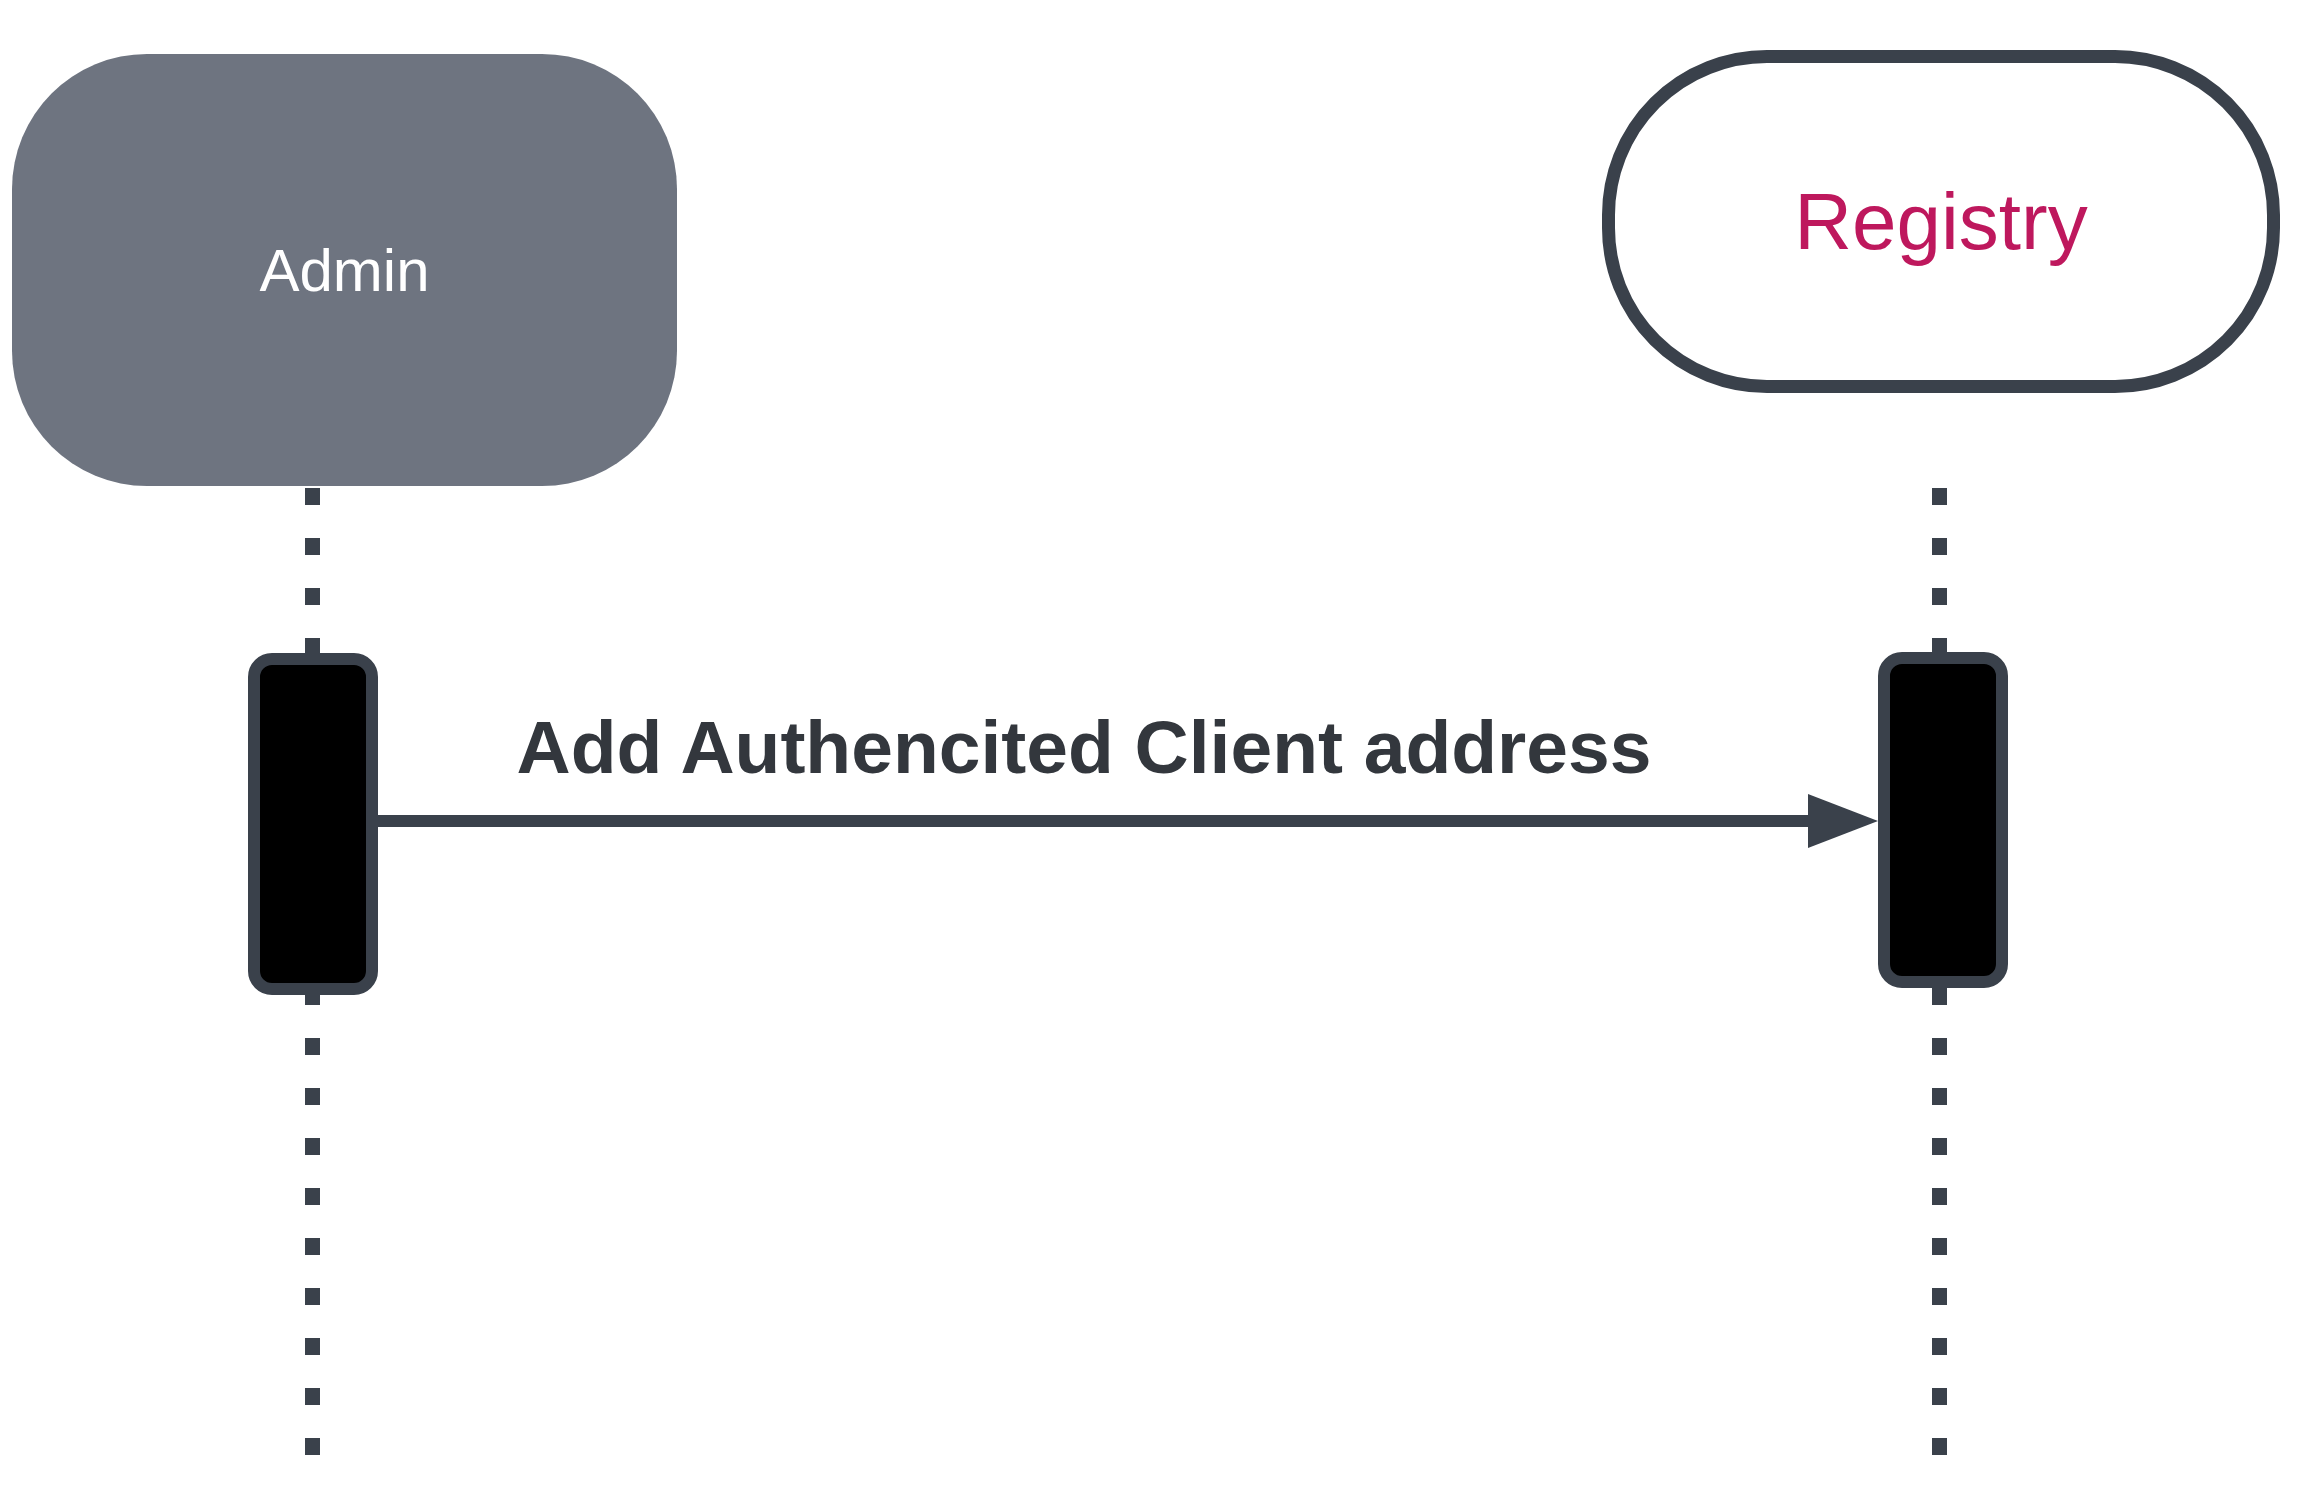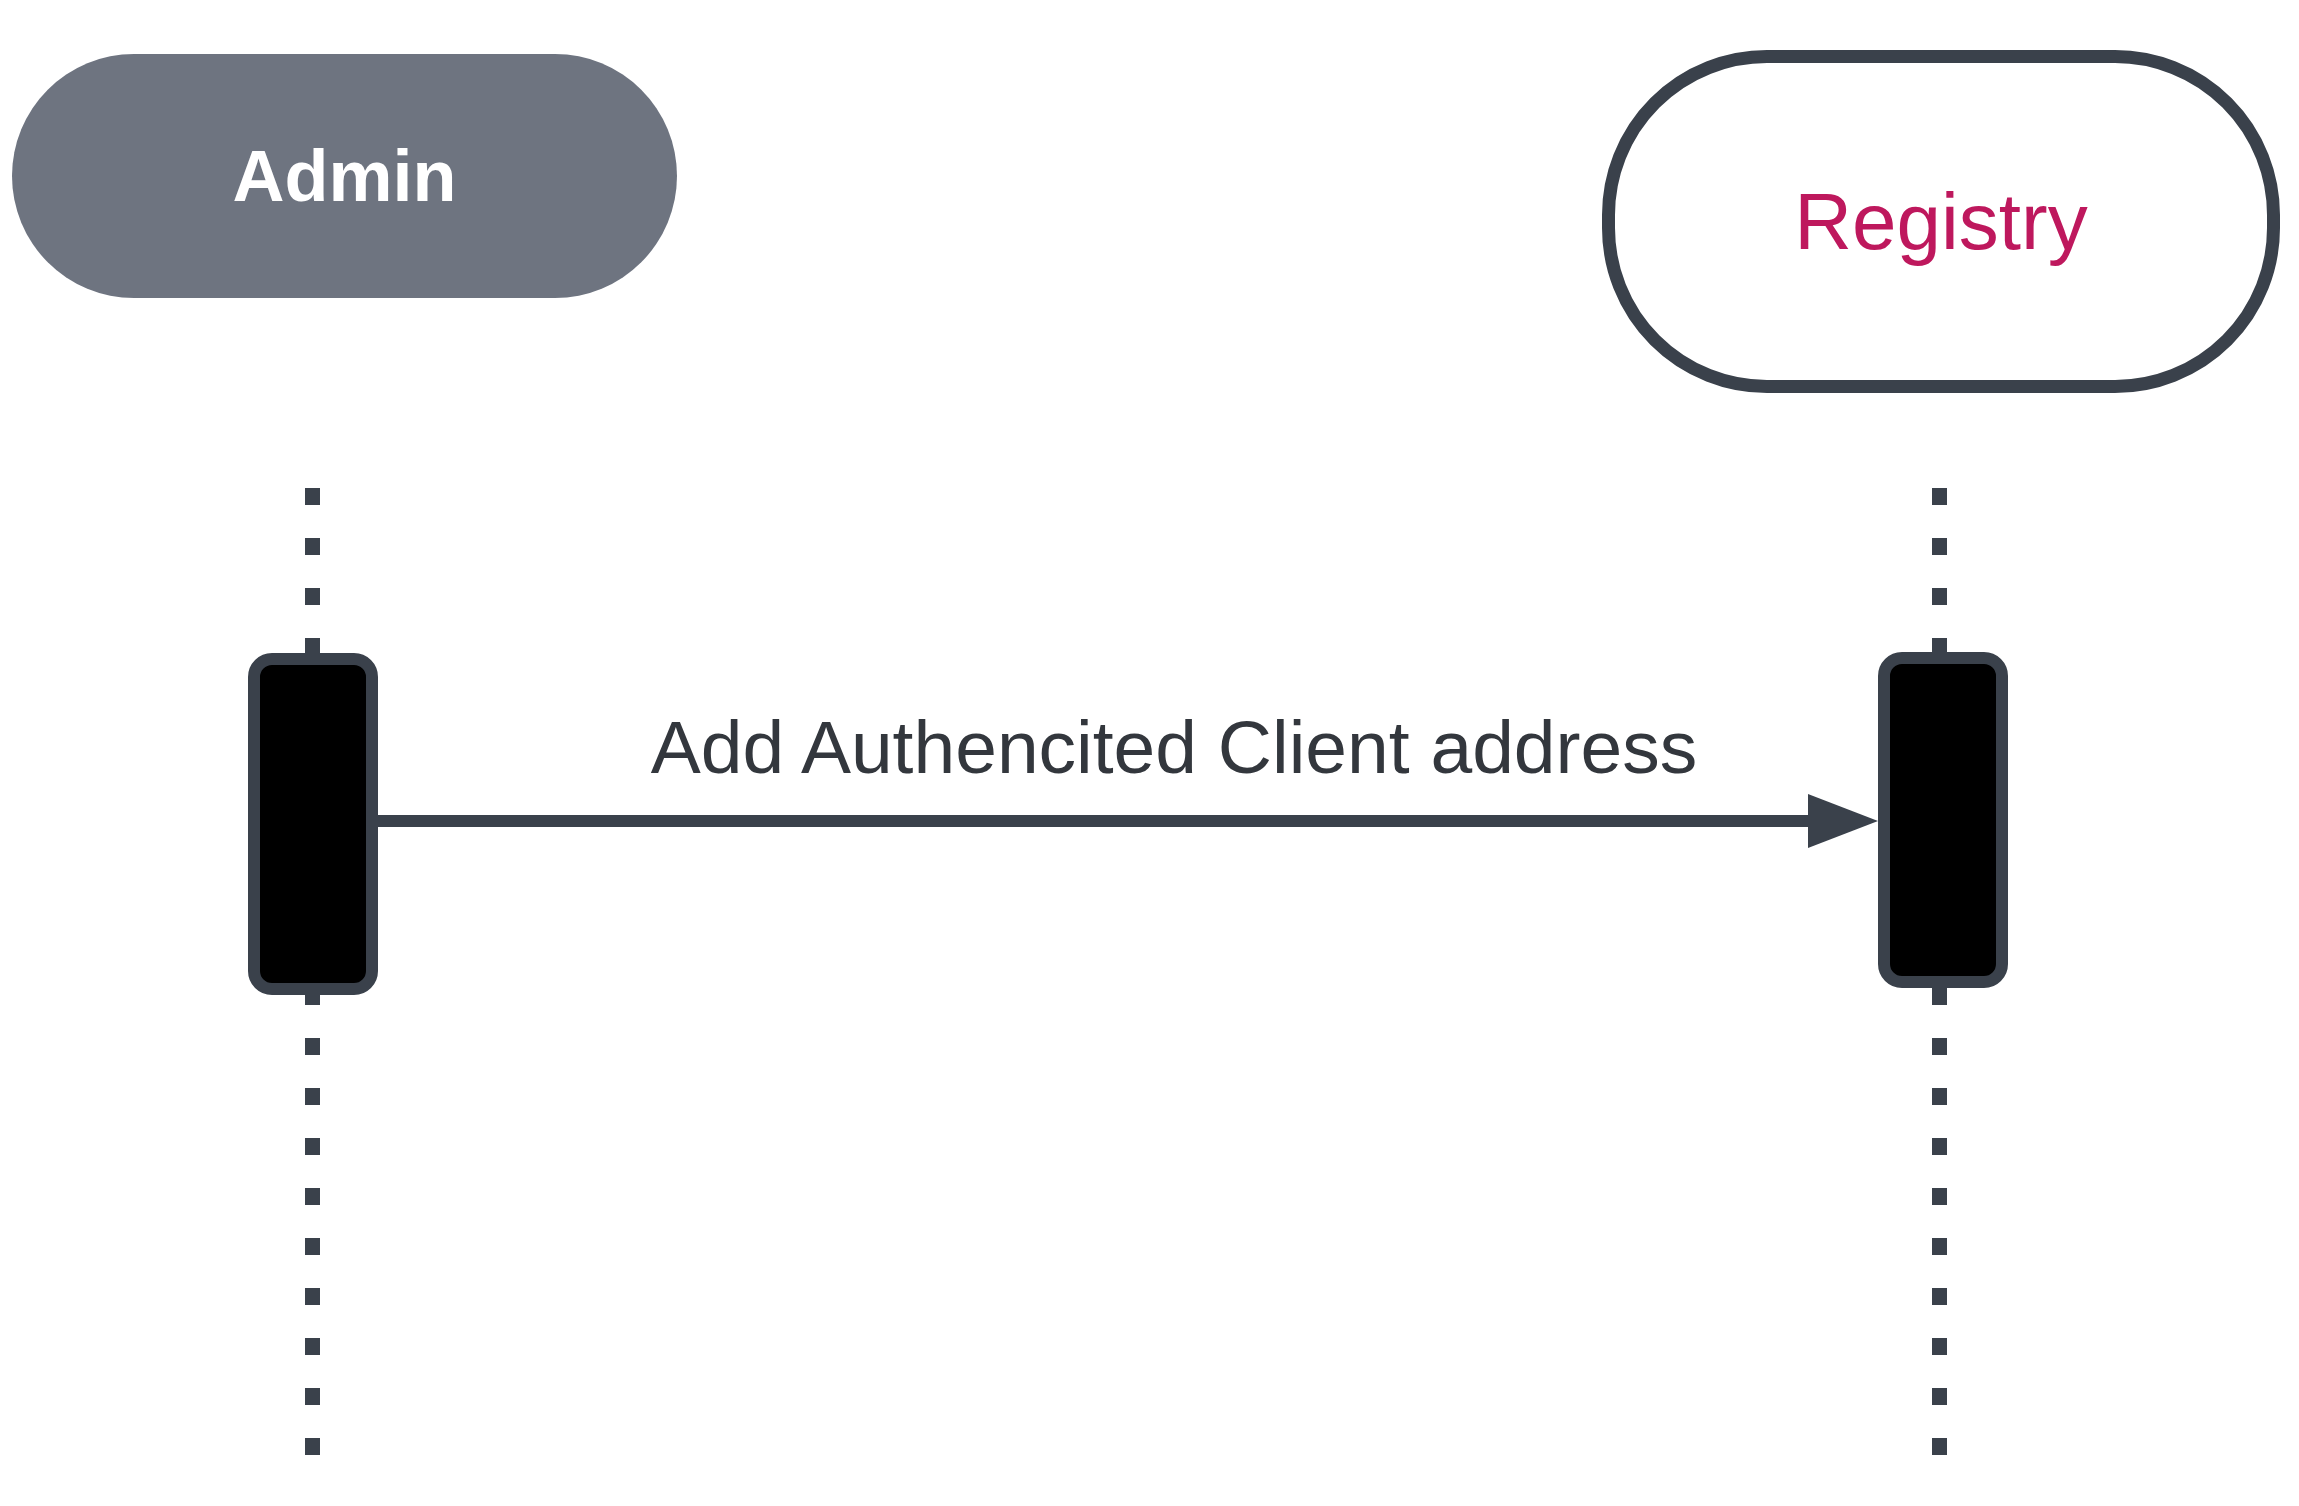--- a/index.html
+++ b/index.html
@@ -22,26 +22,26 @@
     display: flex;
     align-items: center;
     justify-content: center;
     box-sizing: border-box;
     white-space: nowrap;
   }
   .actor-admin {
     left: 12px;
     top: 54px;
     width: 665px;
-    height: 244px;
+    height: 432px;
     background: #6e7480;
     border-radius: 135px;
     color: #ffffff;
-    font-weight: bold;
-    font-size: 72px;
+    font-weight: normal;
+    font-size: 60px;
   }
   .actor-registry {
     left: 1602px;
     top: 50px;
     width: 678px;
     height: 343px;
     background: #ffffff;
     border: 13px solid #3a414b;
     border-radius: 165px;
     color: #be185d;
@@ -100,25 +100,25 @@
     left: 1808px;
     top: 794px;
     width: 0;
     height: 0;
     border-top: 27px solid transparent;
     border-bottom: 27px solid transparent;
     border-left: 70px solid #3a414b;
   }
   .message-label {
     position: absolute;
-    left: 1174px;
+    left: 1084px;
     top: 706px;
     transform: translateX(-50%);
     font-size: 75px;
-    font-weight: normal;
+    font-weight: bold;
     line-height: 82px;
     color: #33373d;
     white-space: nowrap;
   }
 </style>
 </head>
 <body>
 
 <div class="canvas">
 

